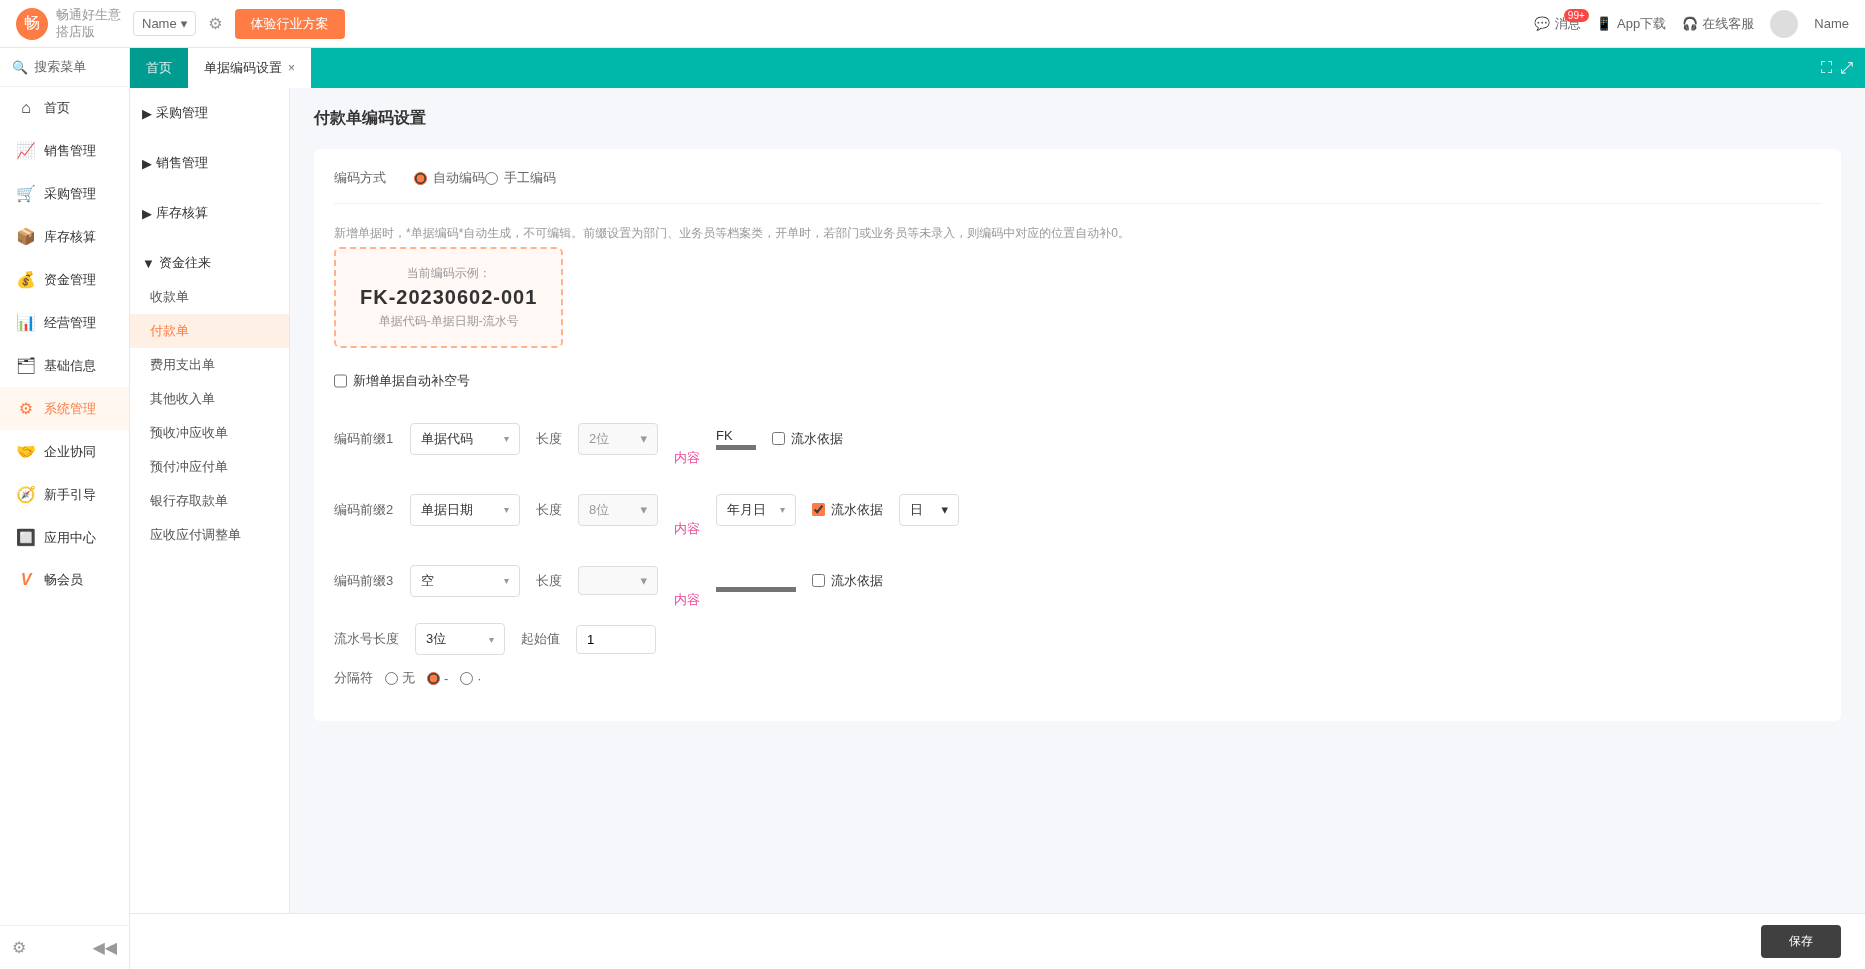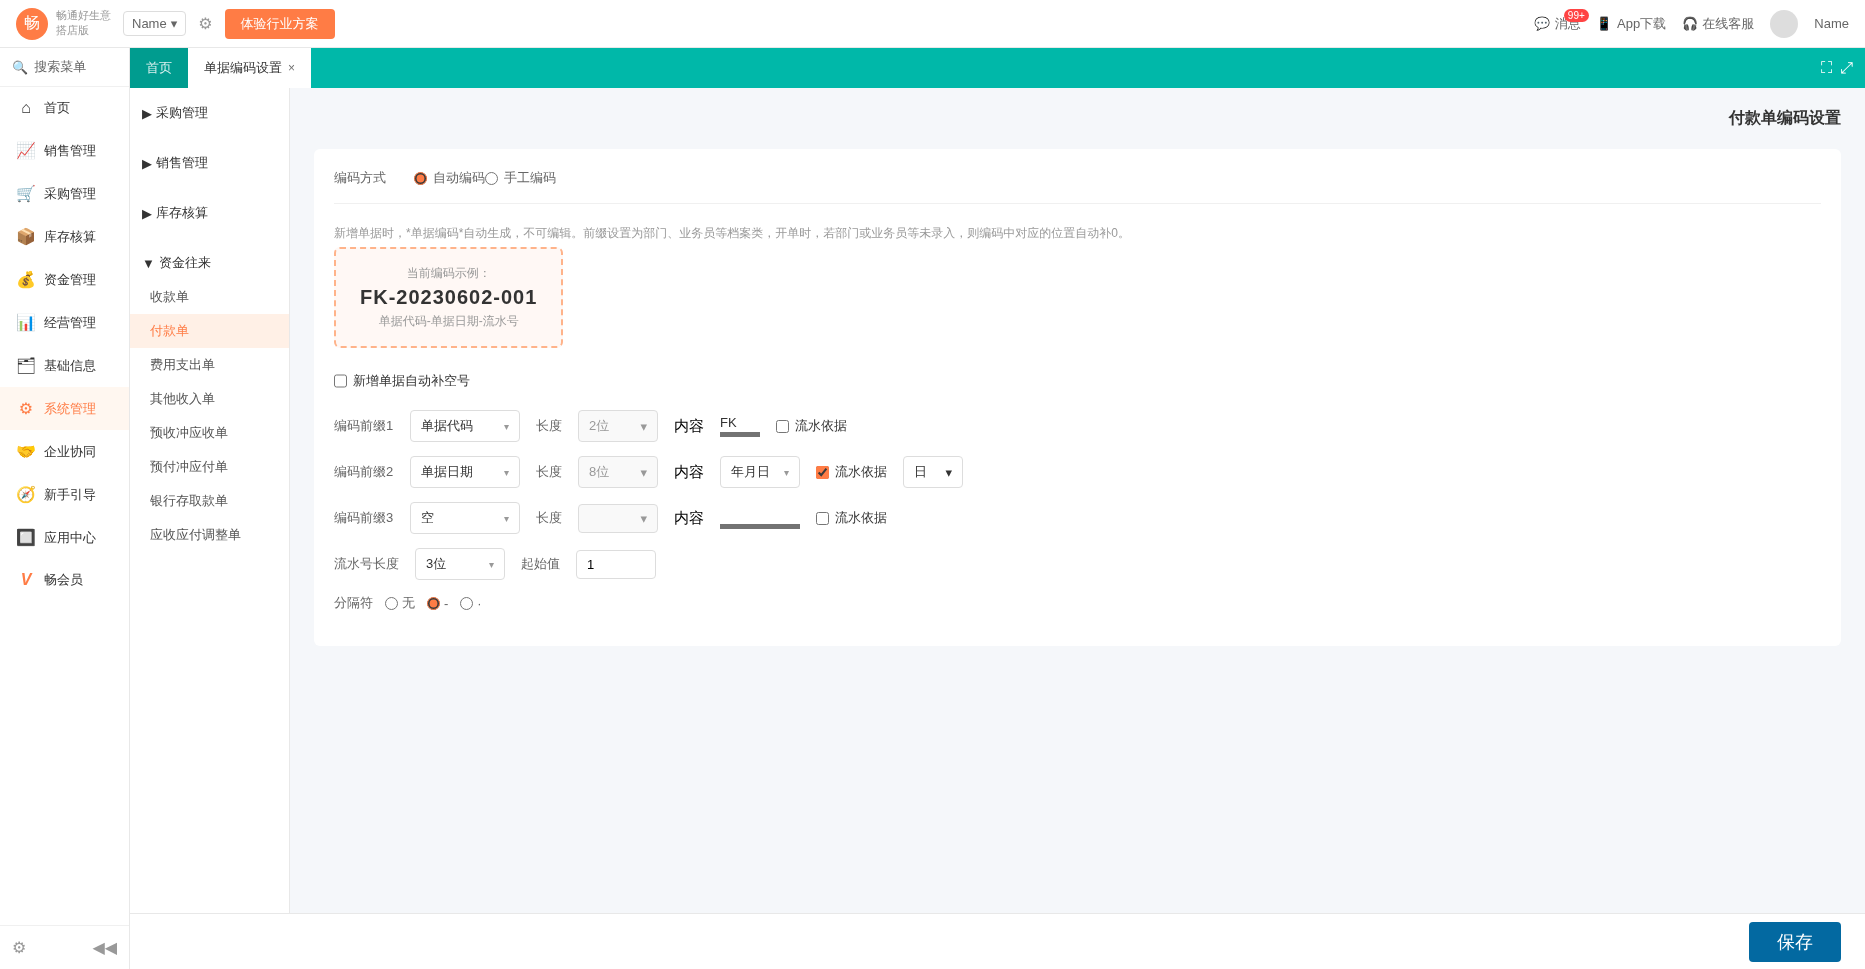--- a/index.html
+++ b/index.html
@@ -37,23 +37,22 @@
       color: white;
       font-size: 16px;
     }
     .logo-text {
       font-size: 13px;
       color: #333;
       line-height: 1.3;
     }
     .logo-text span {
       display: block;
-      font-size: 11px;
+      font-size: 13px;
       color: #999;
-      font-family: Liberation Mono, monospace;
     }
     .company-selector {
       display: flex;
       align-items: center;
       gap: 4px;
       padding: 4px 8px;
       border: 1px solid #ddd;
       border-radius: 4px;
       cursor: pointer;
       font-size: 13px;
@@ -237,21 +236,20 @@
       flex: 1;
       overflow-y: auto;
       padding: 20px 24px;
       background: #f5f7fa;
     }
     .page-title {
       font-size: 16px;
       font-weight: 600;
       color: #333;
       margin-bottom: 20px;
-      text-align: right;
     }
 
     
     .card {
       background: #fff;
       border-radius: 6px;
       padding: 20px;
       margin-bottom: 16px;
     }
 
@@ -361,23 +359,24 @@
       border: 1px solid #ddd;
       border-radius: 4px;
       padding: 6px 10px;
       font-size: 13px;
       color: #999;
       cursor: pointer;
       background: #f9f9f9;
       min-width: 80px;
     }
     .form-content-label {
-      font-size: 15px;
-      color: #000000;
+      font-size: 13px;
+      color: #ec4899;
       flex-shrink: 0;
+      margin-top: 39px;
     }
     .form-content-value {
       font-size: 13px;
       color: #333;
       min-width: 40px;
       border-bottom: 5px solid #737373;
       padding-bottom: 2px;
     }
     .form-checkbox-item {
       display: flex;
@@ -424,26 +423,26 @@
       height: 56px;
       background: #fff;
       border-top: 1px solid #e8e8e8;
       display: flex;
       align-items: center;
       justify-content: flex-end;
       padding: 0 24px;
       flex-shrink: 0;
     }
     .btn-save {
-      background: #0369a1;
+      background: #404040;
       color: white;
       border: none;
       padding: 8px 28px;
       border-radius: 4px;
-      font-size: 18px;
+      font-size: 12px;
       cursor: pointer;
     }
 
     
     .day-select {
       display: flex;
       align-items: center;
       justify-content: space-between;
       border: 1px solid #ddd;
       border-radius: 4px;

